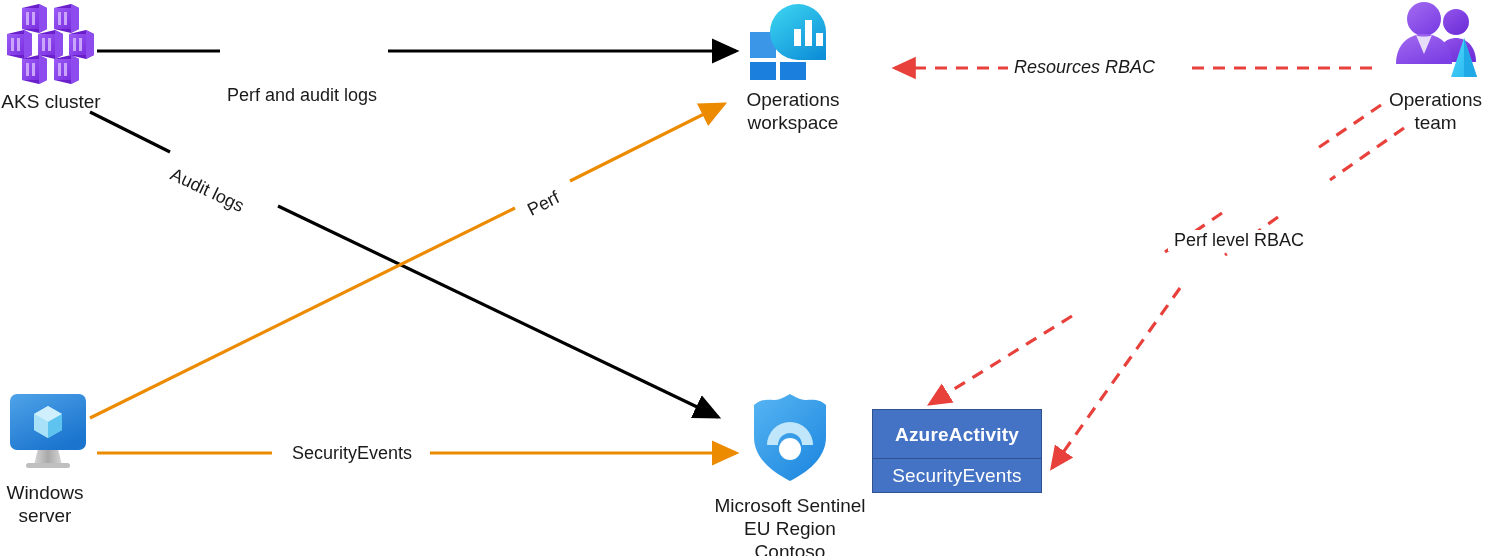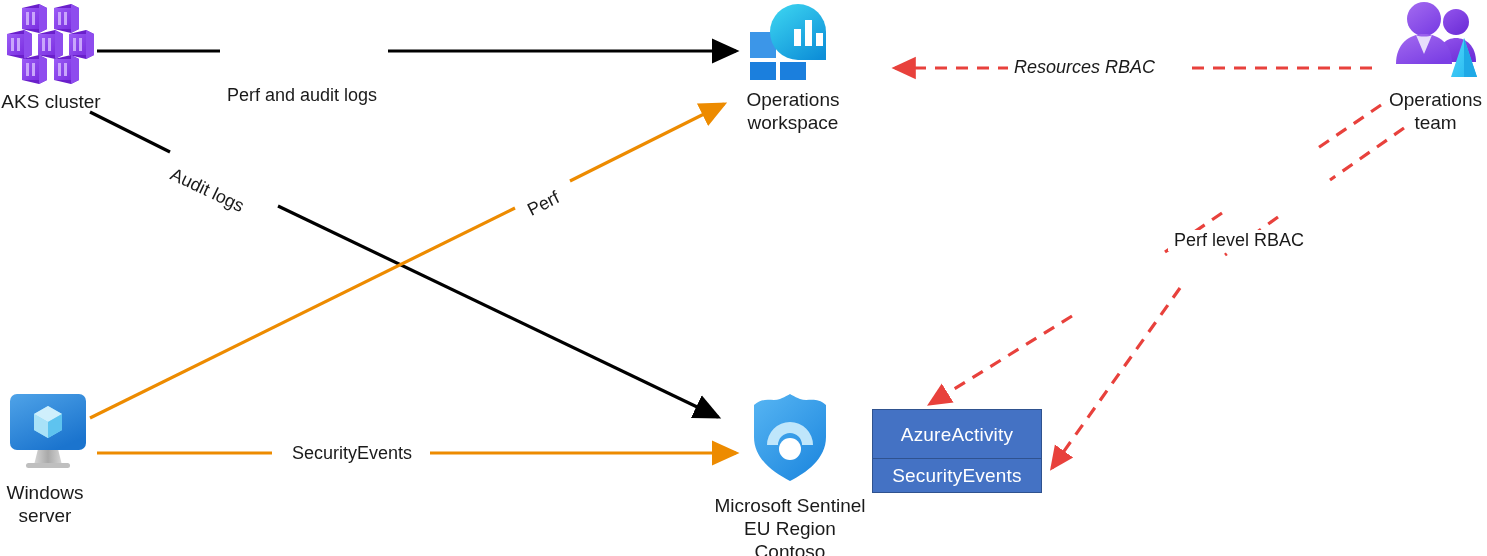--- a/index.html
+++ b/index.html
@@ -282,21 +282,21 @@
       <path d="M8,62 C8,42 21,32 36,32 C51,32 64,42 64,62 z" fill="url(#personGrad)"></path>
       <path d="M28,33 L36,52 L44,33 C41,35 31,35 28,33 z" fill="#E7DDFB"></path>
 
       <path d="M63,75 L76,36 L89,75 z" fill="url(#pyrLeft)"></path>
       <path d="M76,36 L89,75 L76,75 z" fill="#1FA9E6"></path>
     </svg>
   </div>
   <div class="node-label" style="left:1378px; top:88px; width:115px;">Operations
 team</div>
 
-  <div class="table-box" style="left:872px; top:409px; width:170px; height:51px;">AzureActivity</div>
+  <div class="table-box" style="left:872px; top:409px; width:170px; height:51px;font-weight:bold;">AzureActivity</div>
   <div class="table-box" style="left:872px; top:458px; width:170px; height:35px;">SecurityEvents</div>
 
   <div class="edge-label" style="left:221px; top:40px;margin-top:45px;">Perf and audit logs</div>
 
   <div class="edge-label rot" style="left:176px; top:164px; transform: rotate(25.5deg); transform-origin: left top;">Audit logs</div>
 
   <div class="edge-label rot" style="left:524px; top:202px; transform: rotate(-26.5deg); transform-origin: left top;">Perf</div>
 
   <div class="edge-label" style="left:286px; top:443px;">SecurityEvents</div>
 

